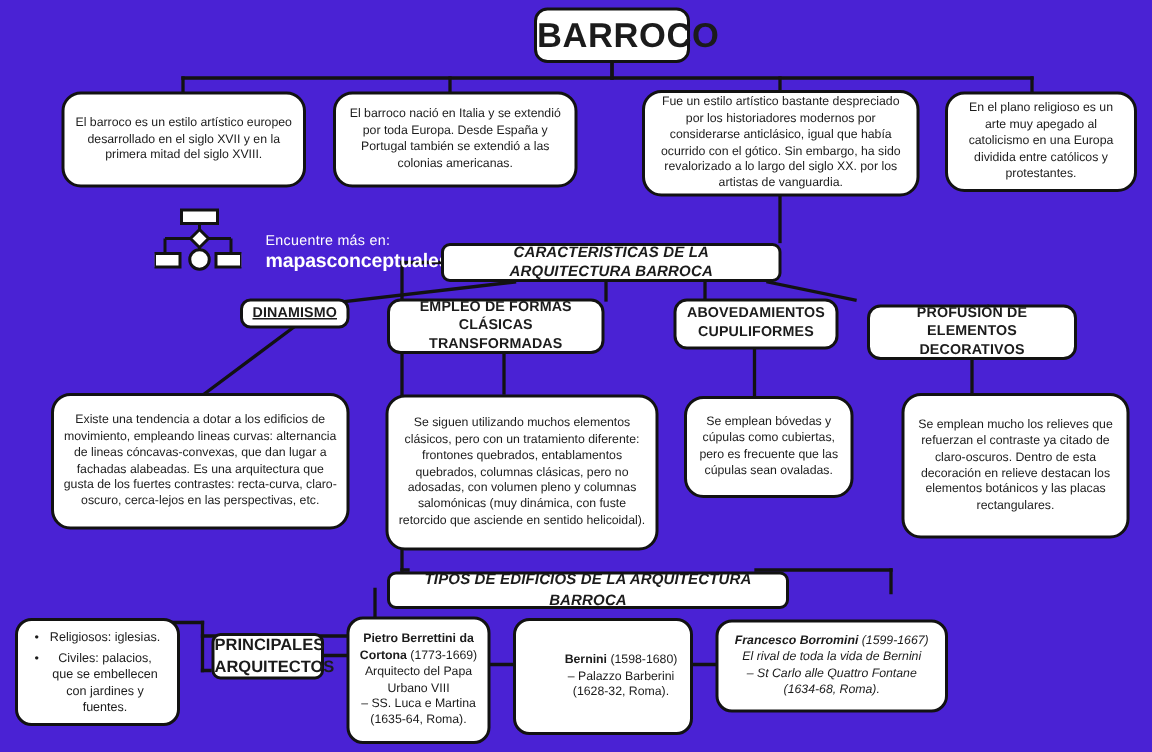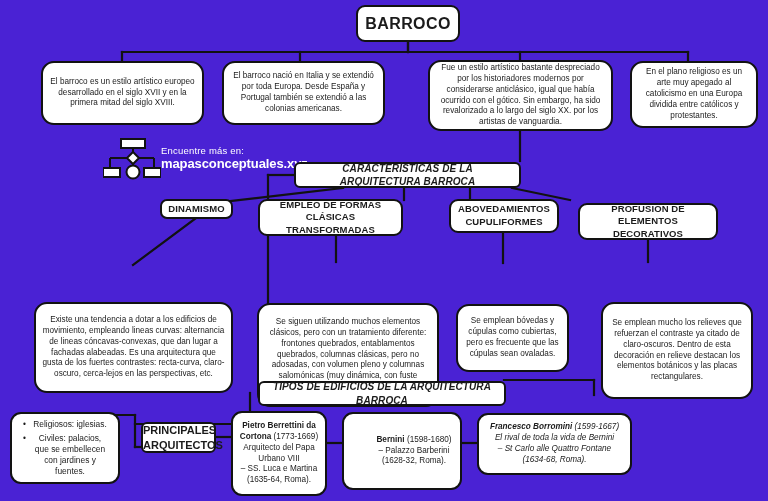--- a/index.html
+++ b/index.html
@@ -33,21 +33,21 @@
     justify-content: center;
     text-align: center;
     color: #1b1b1b;
     line-height: 1.33;
     z-index: 3;
   }
   .node .inner { padding: 2px 6px; width: 100%; }
   .title-node {
     border-radius: 9px;
     border-width: 2.5px;
-    font-size: 16px;
+    font-size: 23px;
     font-weight: 700;
     letter-spacing: 0.4px;
   }
   .fact-node {
     border-radius: 13px;
     font-size: 8.2px;
   }
   .hub-node {
     border-radius: 6px;
     font-size: 10px;
@@ -58,21 +58,20 @@
   .cat-node {
     border-radius: 9px;
     font-size: 9.5px;
     font-weight: 600;
     letter-spacing: 0.1px;
   }
   .cat-node.small { border-radius: 7px; }
   .desc-node {
     border-radius: 13px;
     font-size: 8.2px;
-    margin-top: 40px;
   }
   .arch-node {
     border-radius: 11px;
     font-size: 8.2px;
   }
   .arch-node b { font-weight: 700; }
   .bullet-node {
     border-radius: 11px;
     font-size: 8.4px;
   }
@@ -94,22 +93,22 @@
     font-weight: 600;
   }
   
   #watermark {
     position: absolute;
     left: 103px;
     top: 136px;
     width: 190px;
     height: 46px;
     display: flex;
-    align-items: center;
-    gap: 0;
+    align-items: flex-end;
+    gap: 16px;
     z-index: 2;
   }
   #wm-logo { width: 58px; height: 44px; flex: 0 0 auto; }
   #wm-text {
     color: #ffffff;
     line-height: 1.15;
   }
   #wm-line1 { font-size: 9.5px; font-weight: 400; letter-spacing: 0.2px; }
   #wm-line2 { font-size: 13px; font-weight: 700; letter-spacing: -0.1px; }
 </style>
@@ -194,21 +193,21 @@
     <div id="wm-text">
       <div id="wm-line1">Encuentre más en:</div>
       <div id="wm-line2">mapasconceptuales.xyz</div>
     </div>
   </div>
 
   <div class="node hub-node" style="left:294px; top:162px; width:227px; height:26px;">
     <div class="inner">CARACTERÍSTICAS DE LA ARQUITECTURA BARROCA</div>
   </div>
 
-  <div class="node cat-node small" style="left:160px; top:199px; width:73px; height:20px;">
+  <div class="node cat-node small" style="left:160px; top:199px; width:73px; height:20px;text-decoration:underline;">
     <div class="inner">DINAMISMO</div>
   </div>
 
   <div class="node cat-node" style="left:258px; top:199px; width:145px; height:37px;">
     <div class="inner">EMPLEO DE FORMAS CLÁSICAS TRANSFORMADAS</div>
   </div>
 
   <div class="node cat-node" style="left:449px; top:199px; width:110px; height:34px;">
     <div class="inner">ABOVEDAMIENTOS CUPULIFORMES</div>
   </div>
@@ -226,21 +225,21 @@
   </div>
 
   <div class="node desc-node" style="left:456px; top:264px; width:113px; height:68px;">
     <div class="inner">Se emplean bóvedas y cúpulas como cubiertas, pero es frecuente que las cúpulas sean ovaladas.</div>
   </div>
 
   <div class="node desc-node" style="left:601px; top:262px; width:152px; height:97px;">
     <div class="inner">Se emplean mucho los relieves que refuerzan el contraste ya citado de claro-oscuros. Dentro de esta decoración en relieve destacan los elementos botánicos y las placas rectangulares.</div>
   </div>
 
-  <div class="node hub-node" style="left:258px; top:381px; width:248px; height:25px;">
+  <div class="node hub-node" style="left:258px; top:381px; width:268px; height:25px;">
     <div class="inner">TIPOS DE EDIFICIOS DE LA ARQUITECTURA BARROCA</div>
   </div>
 
   <div class="node bullet-node" style="left:10px; top:412px; width:110px; height:72px;">
     <div class="inner">
       <ul>
         <li><span class="dot">•</span><span>Religiosos: iglesias.</span></li>
         <li><span class="dot">•</span><span>Civiles: palacios, que se embellecen con jardines y fuentes.</span></li>
       </ul>
     </div>

